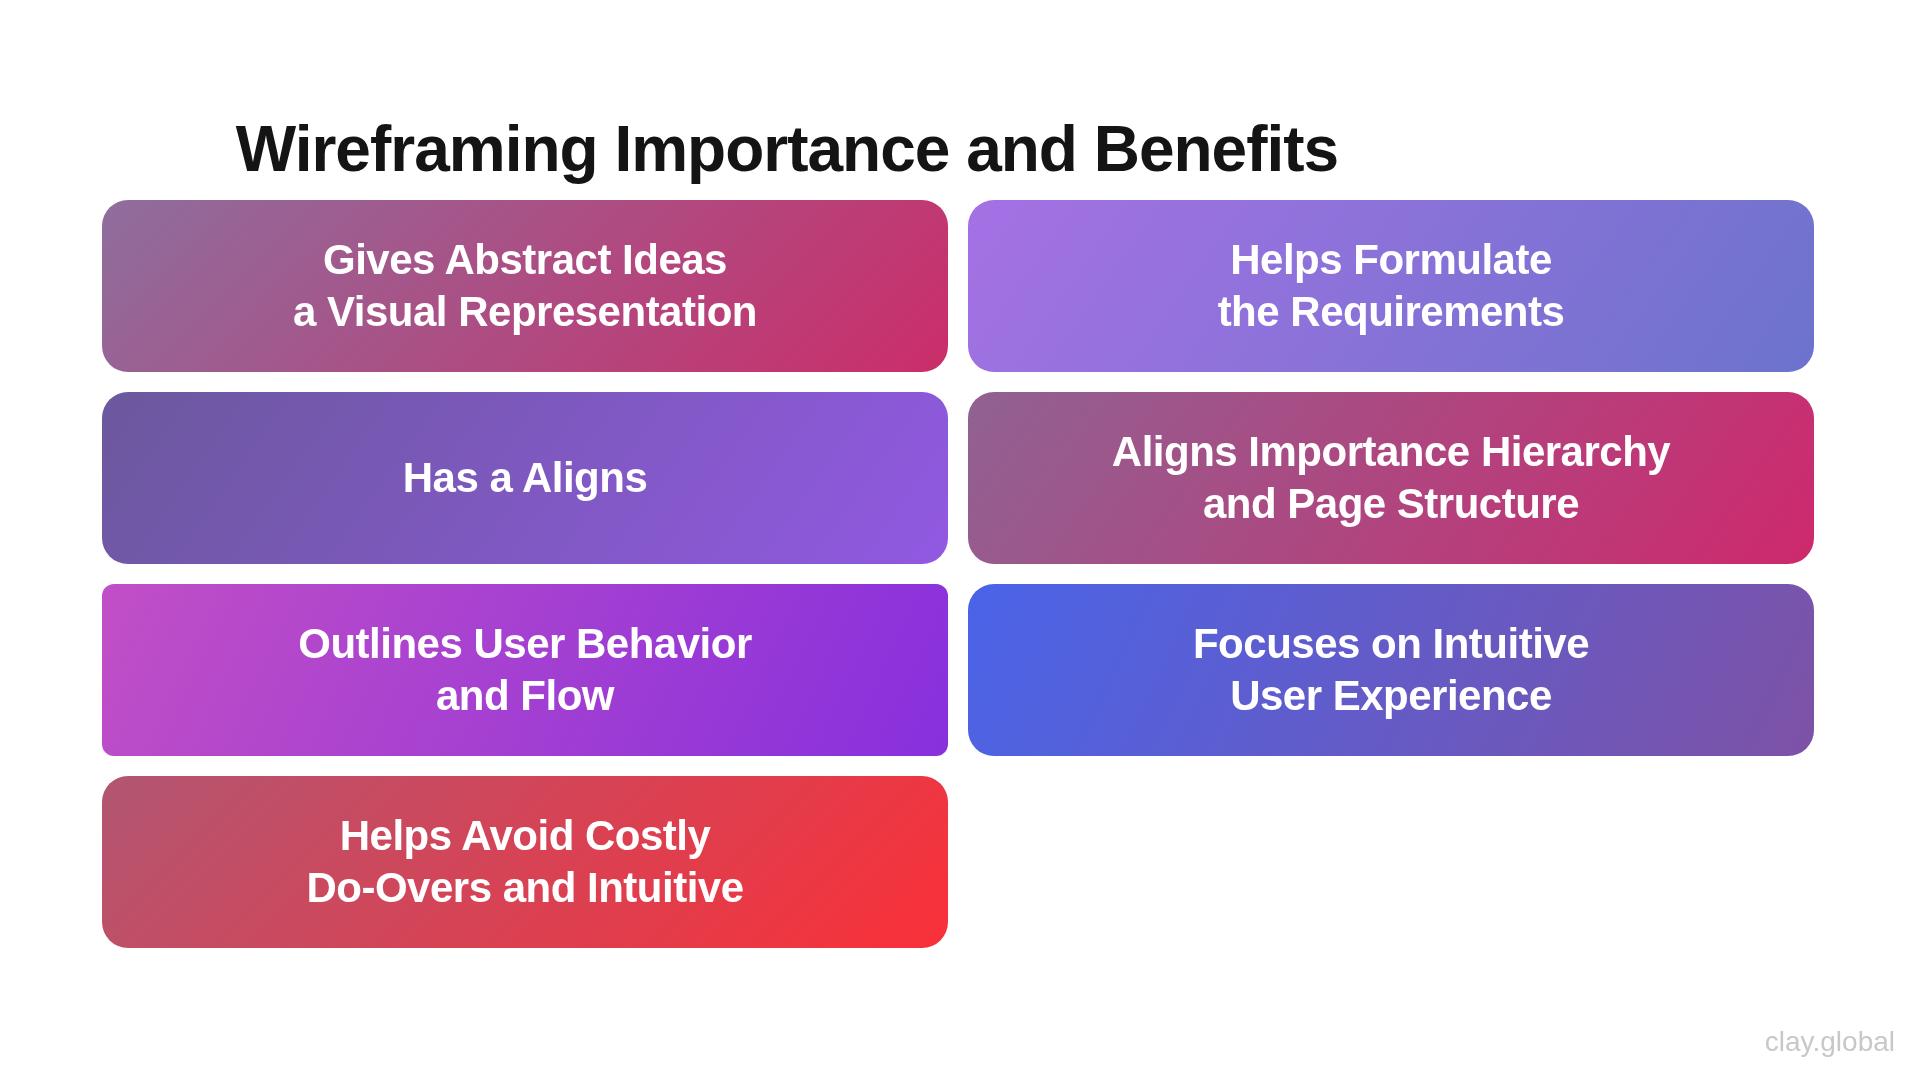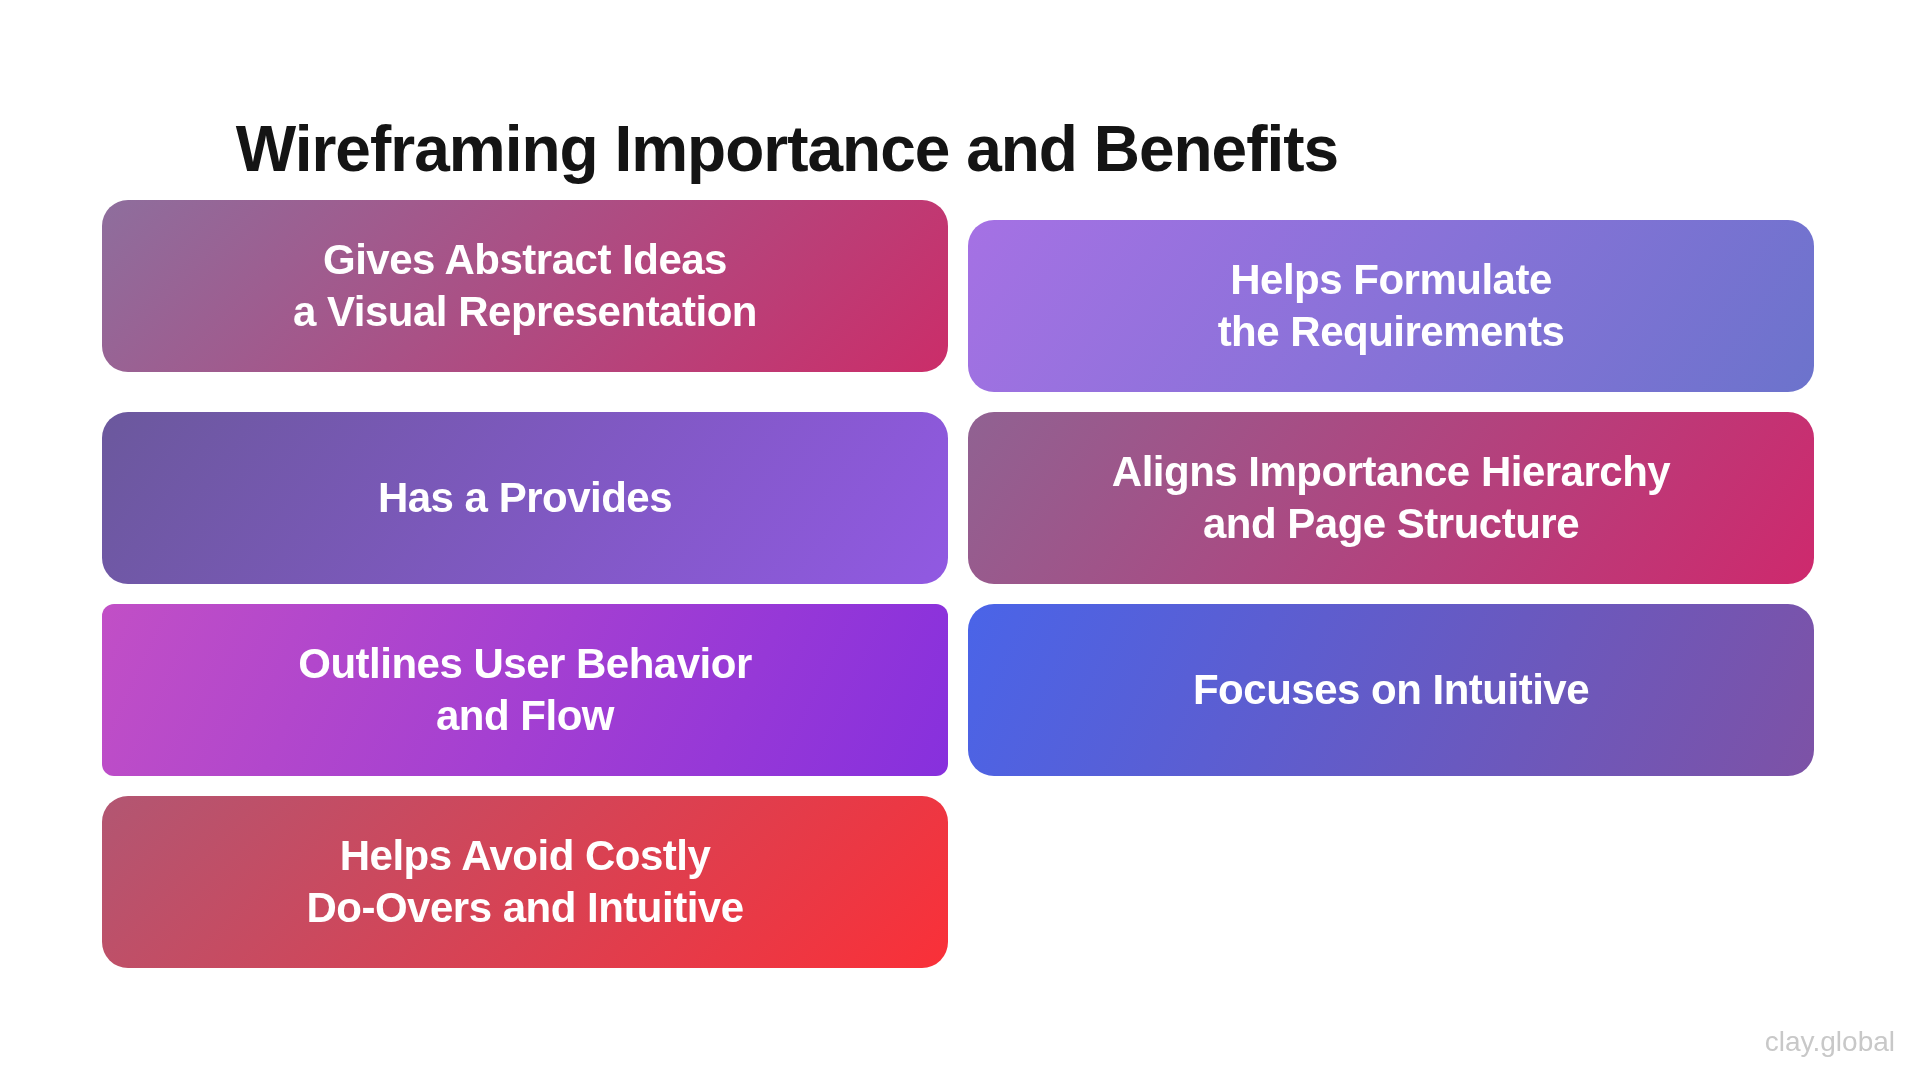--- a/index.html
+++ b/index.html
@@ -68,41 +68,42 @@
 
 <h1 class="page-title">Wireframing Importance and Benefits</h1>
 
 <div class="cards-grid">
 
   <div class="benefit-card" style="background: linear-gradient(135deg, rgb(142, 110, 157), rgb(203, 45, 105));">
     <span class="card-line">Gives Abstract Ideas</span>
     <span class="card-line">a Visual Representation</span>
   </div>
 
-  <div class="benefit-card" style="background: linear-gradient(125deg, rgb(165, 113, 228), rgb(108, 115, 204)); margin-top: 20px;">
+  <div class="benefit-card" style="background: linear-gradient(125deg, rgb(165, 113, 228), rgb(108, 115, 204));">
     <span class="card-line">Helps Formulate</span>
     <span class="card-line">the Requirements</span>
   </div>
 
   <div class="benefit-card" style="background: linear-gradient(125deg, rgb(107, 88, 157), rgb(145, 89, 226));">
-    <span class="card-line">Has a Provides</span>
+    <span class="card-line">Has a Aligns</span>
   </div>
 
   <div class="benefit-card" style="background: linear-gradient(125deg, rgb(144, 98, 146), rgb(206, 41, 109));">
     <span class="card-line">Aligns Importance Hierarchy</span>
     <span class="card-line">and Page Structure</span>
   </div>
 
   <div class="benefit-card" style="background: linear-gradient(115deg, rgb(193, 79, 198), rgb(135, 48, 221)); border-radius: 12px;">
     <span class="card-line">Outlines User Behavior</span>
     <span class="card-line">and Flow</span>
   </div>
 
   <div class="benefit-card" style="background: linear-gradient(115deg, rgb(74, 100, 232), rgb(125, 82, 166));">
     <span class="card-line">Focuses on Intuitive</span>
+    <span class="card-line">User Experience</span>
   </div>
 
 
   <div class="benefit-card" style="background: linear-gradient(135deg, rgb(178, 86, 114), rgb(250, 48, 56));">
     <span class="card-line">Helps Avoid Costly</span>
     <span class="card-line">Do-Overs and Intuitive</span>
   </div>
 
 </div>
 

